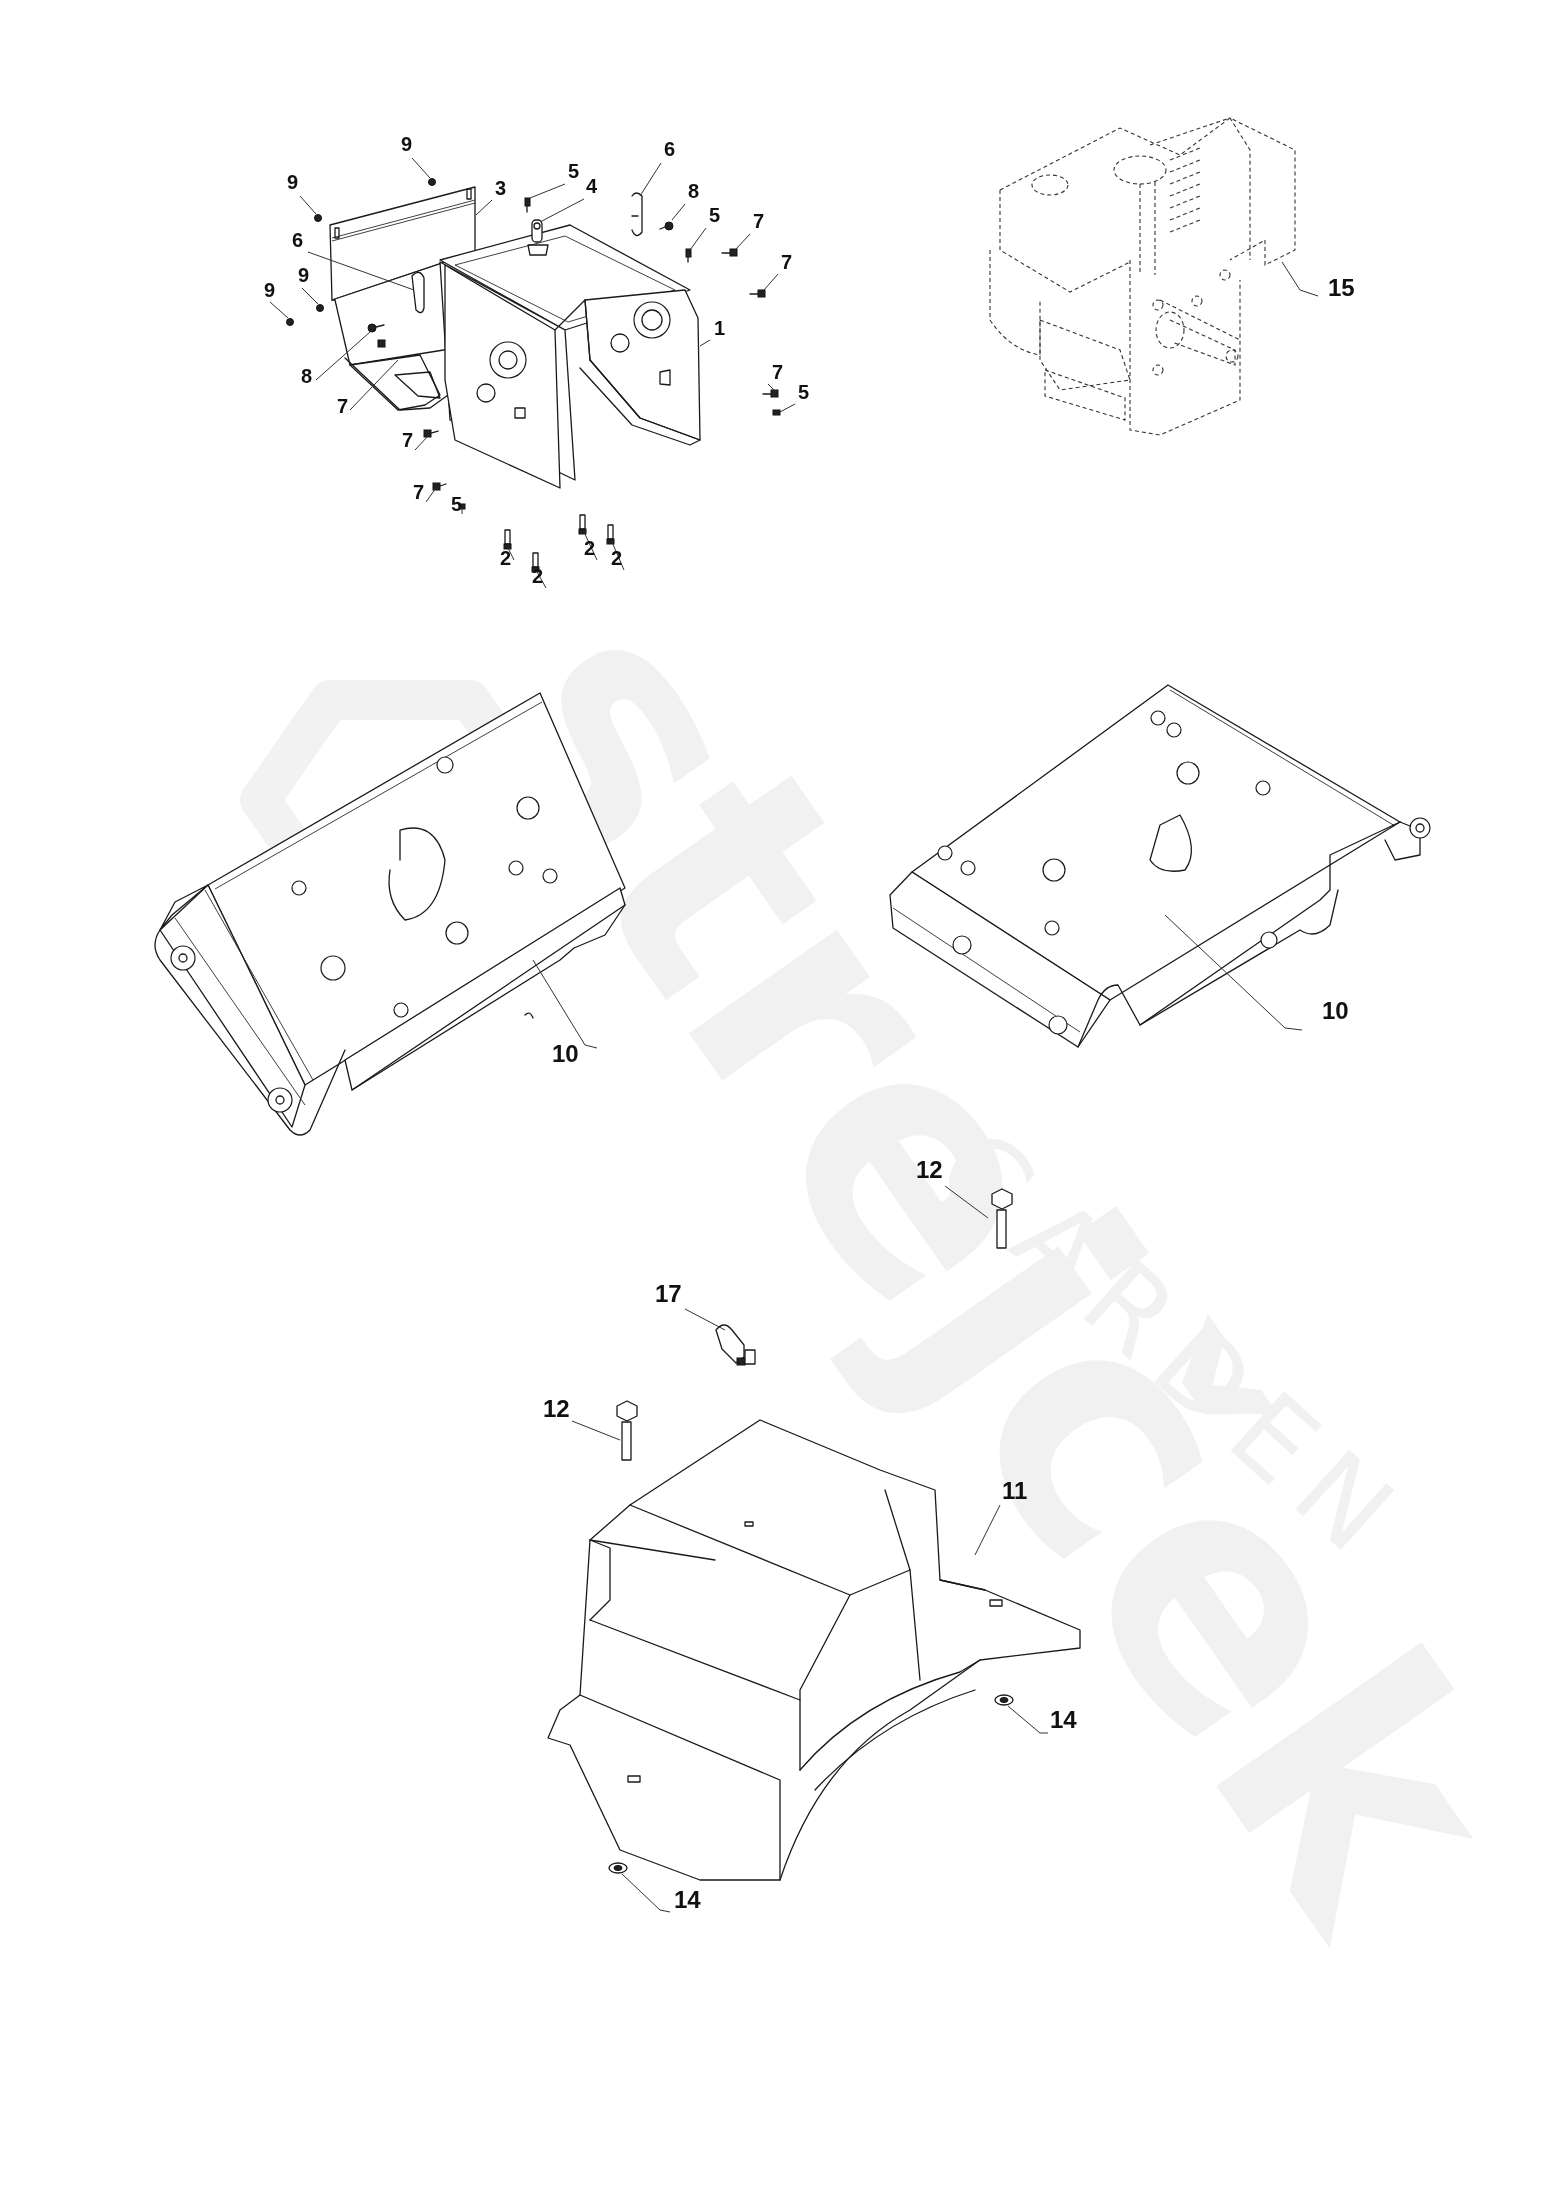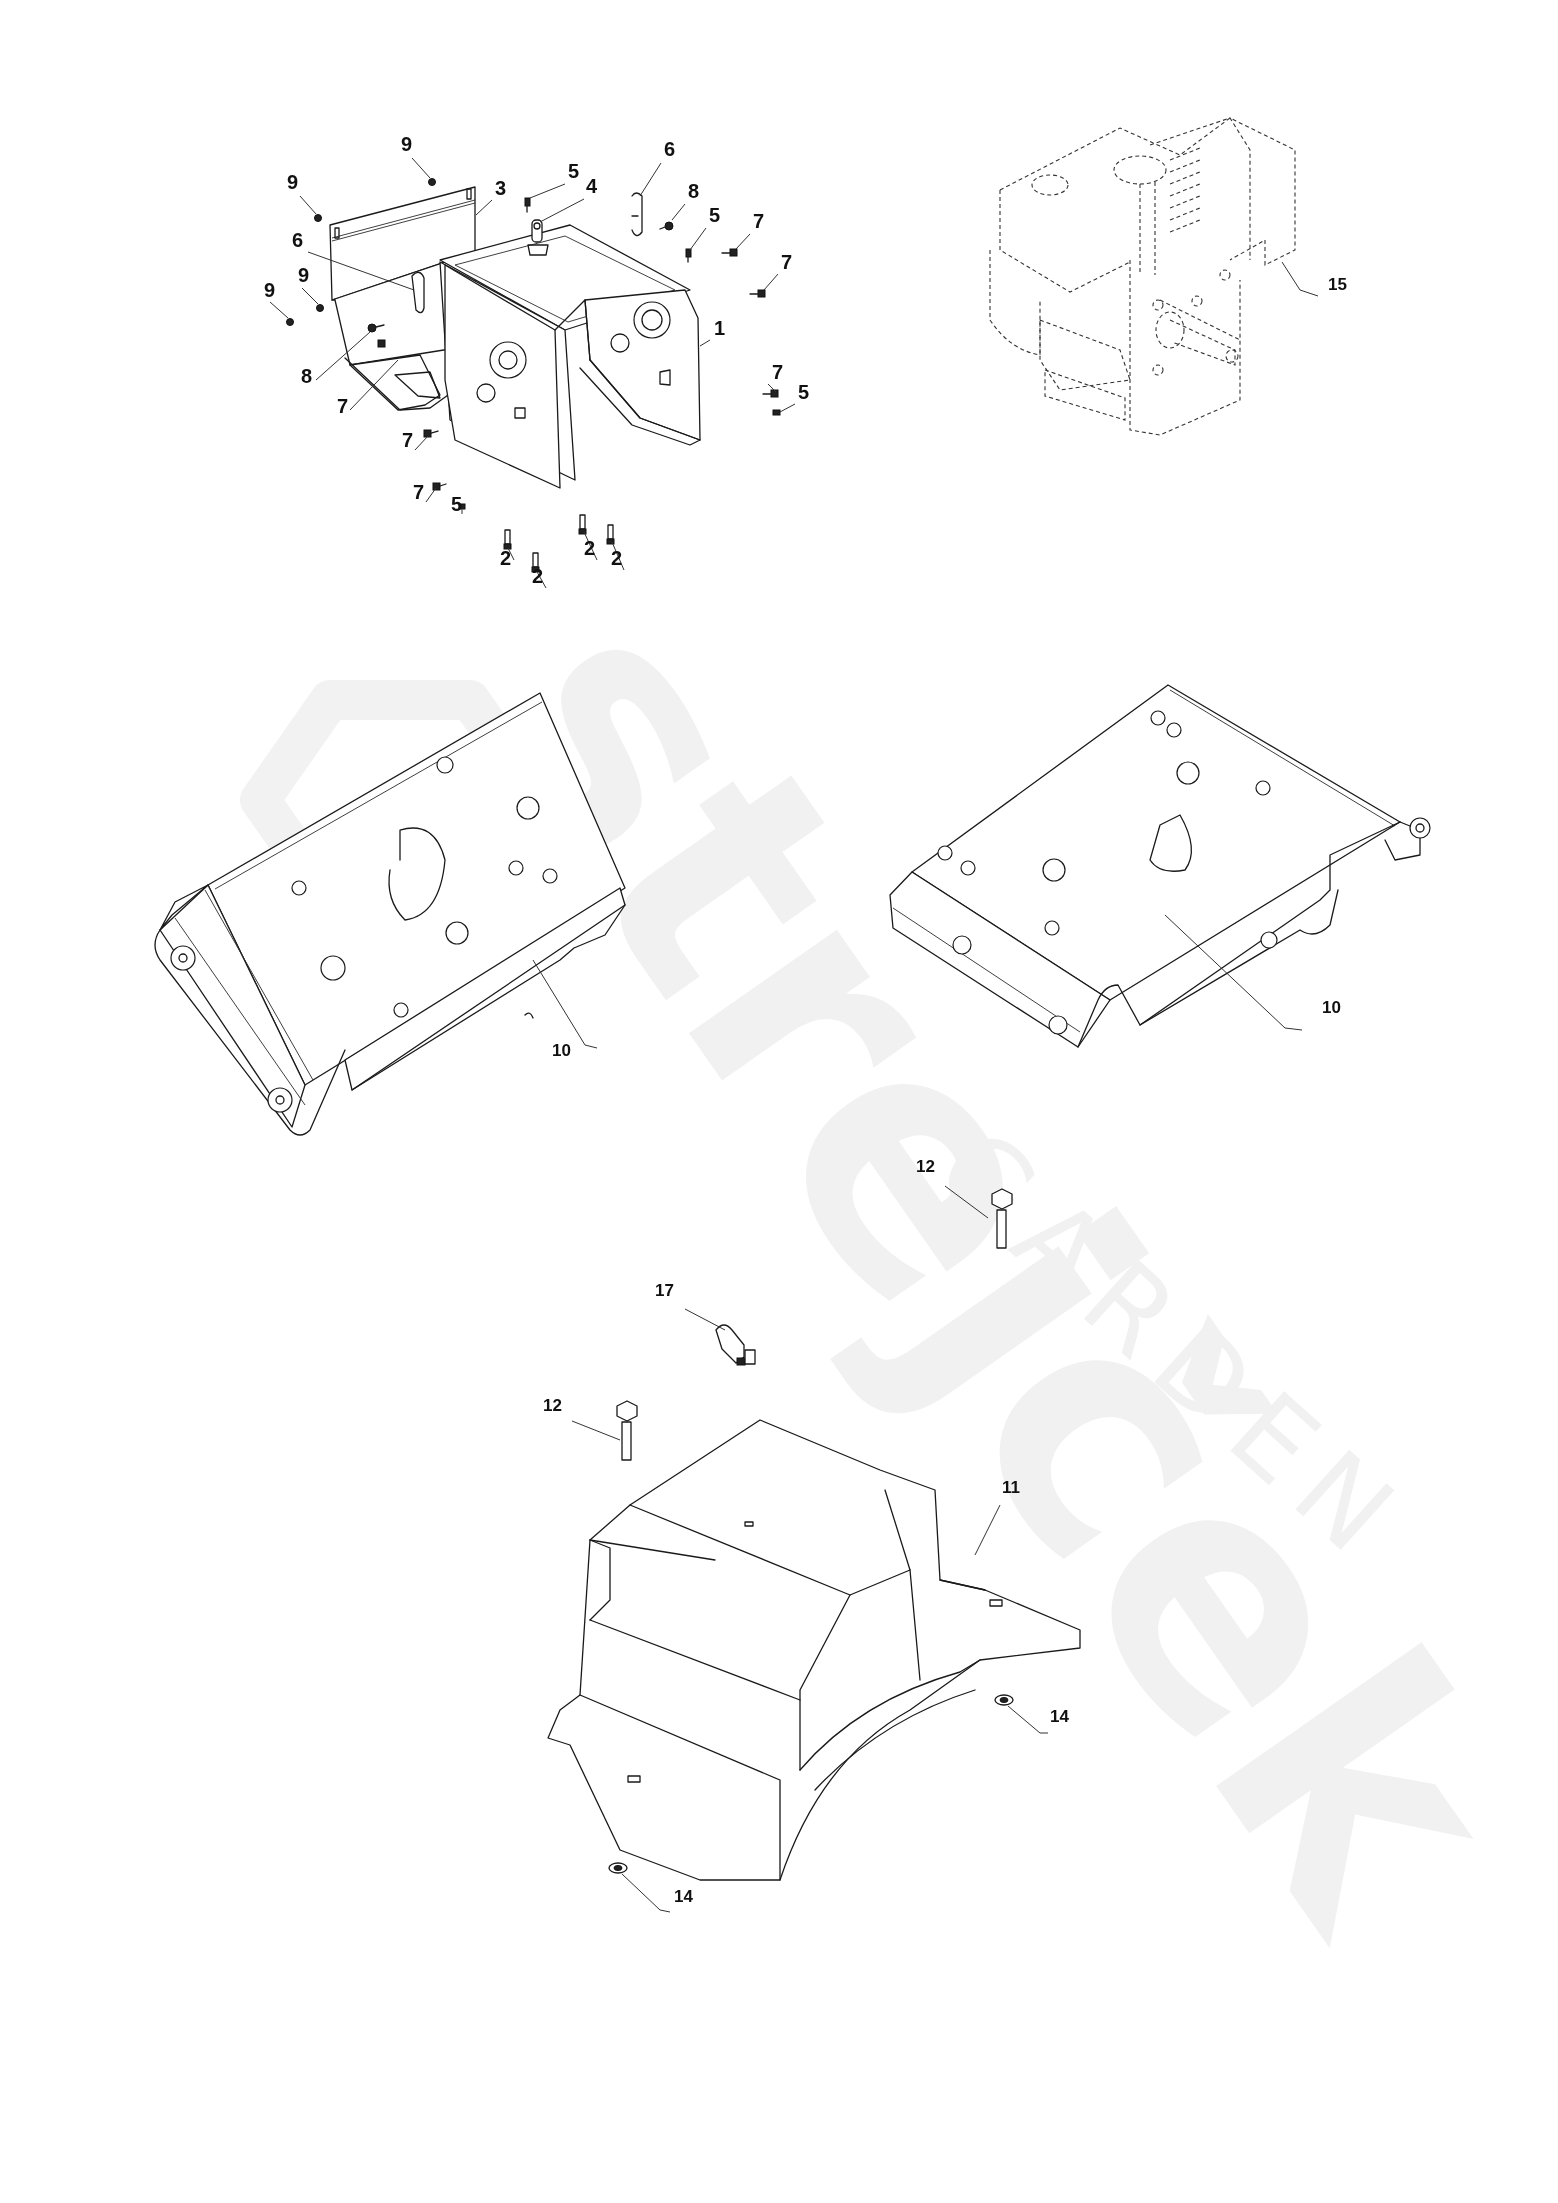--- a/index.html
+++ b/index.html
@@ -4,21 +4,21 @@
 <style>
   html, body { margin: 0; padding: 0; background: #ffffff; }
   body { width: 1558px; height: 2203px; position: relative; overflow: hidden;
          font-family: "Liberation Sans", sans-serif; }
   #canvas { position: absolute; left: 0; top: 0; width: 1558px; height: 2203px; }
   .watermark { position: absolute; left: 0; top: 0; width: 1558px; height: 2203px; pointer-events: none; }
   .wm-text { font-family: "DejaVu Sans", sans-serif; fill: #f1f1f1; }
   .callout { position: absolute; font-weight: bold; color: #111111;
              font-family: "Liberation Sans", sans-serif; line-height: 1; white-space: nowrap; }
   .callout.lg { font-size: 20px; }
-  .callout.md { font-size: 17px; }
+  .callout.md { font-size: 24px; }
   svg .part { fill: none; stroke: #1a1a1a; stroke-width: 1.3; stroke-linejoin: round; stroke-linecap: round; }
   svg .part-thin { fill: none; stroke: #2a2a2a; stroke-width: 0.9; }
   svg .dash { fill: none; stroke: #333; stroke-width: 1.1; stroke-dasharray: 4 3; }
   svg .fill-w { fill: #ffffff; }
   svg .leader { fill: none; stroke: #333; stroke-width: 1; }
   svg .hole { fill: #fff; stroke: #1a1a1a; stroke-width: 1.2; }
   svg .solid { fill: #222; stroke: #111; stroke-width: 1; }
 </style>
 </head>
 <body>

